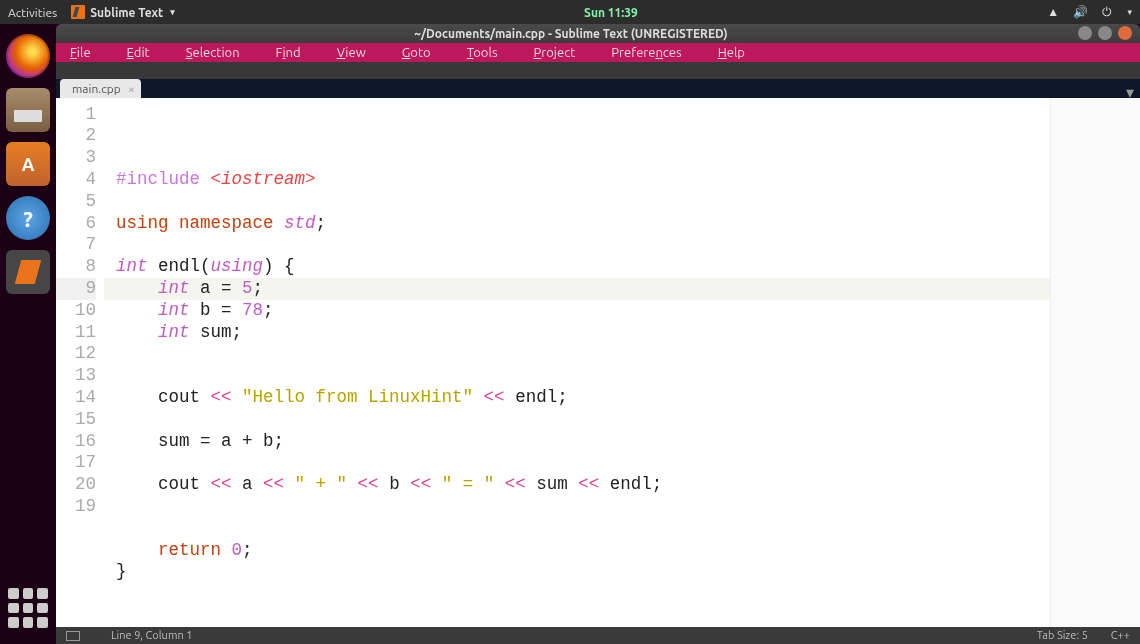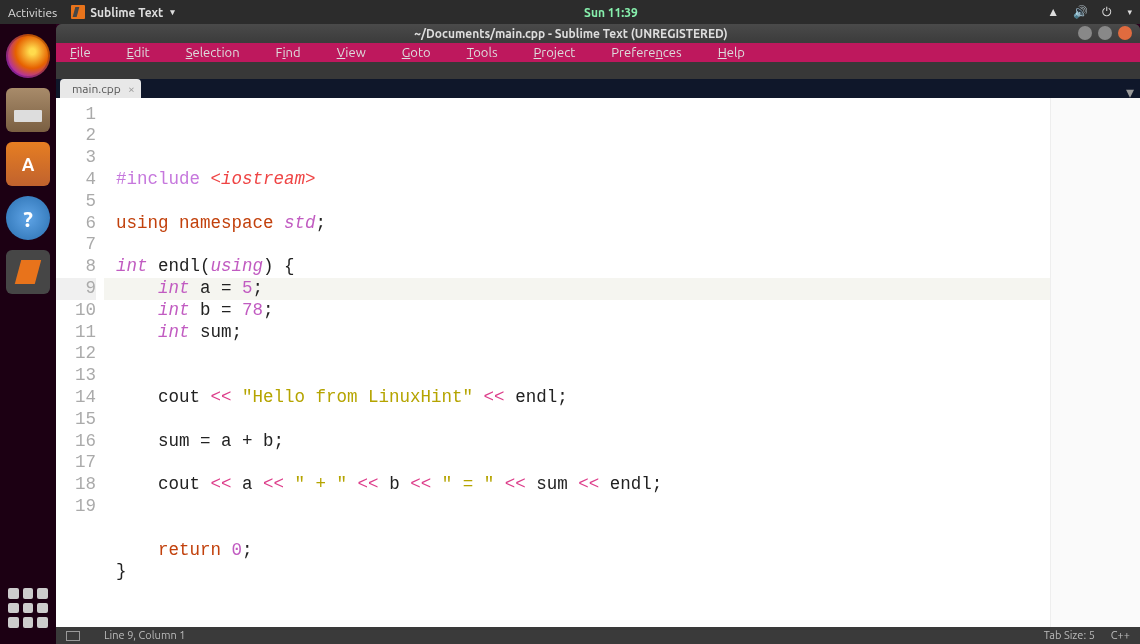--- a/index.html
+++ b/index.html
@@ -58,21 +58,21 @@
 .code-content{position:relative;z-index:1;}
 .minimap { width:90px; background:#fafafa; border-left:1px solid #eee; padding:4px; font-size:3px; line-height:4px; color:#888;} 
 .pre { color:#c678dd;} 
 .str { color:#b5a400;} 
 .num { color:#c15bc1;} 
 .type { color:#c15bc1; font-style:italic;margin-top:23px;}
 .pink{color:#c2410c;text-align:center;}
 .inc{color:#ef4444;font-style:italic;}
 .op{color:#dd3d8a;}
 
-.statusbar { height:22px; background:#3a3a3a; color:#bbb; font-size:11px; display:flex; align-items:center; padding: 0 10px; gap:16px;}
+.statusbar { height:22px; background:#3a3a3a; color:#bbb; font-size:11px; display:flex; align-items:center; padding: 0 10px; gap:23px;}
 .statusbar .spacer{flex:1;}
 .sb-icon{width:14px;height:10px;border:1px solid #999;display:inline-block;margin-right:8px;position:relative;top:1px;}
 </style>
 </head>
 <body>
 
 <div class="gnome-bar">
   <div class="left">
     <span>Activities</span>
     <span class="app-indicator">
@@ -153,21 +153,21 @@
         <div>8</div>
         <div class="cur">9</div>
         <div>10</div>
         <div>11</div>
         <div>12</div>
         <div>13</div>
         <div>14</div>
         <div>15</div>
         <div>16</div>
         <div>17</div>
-        <div>18</div>
+        <div>20</div>
         <div>19</div>
       </div>
     <div class="code">
       <div class="hl-line" id="hl-line" style="top: 180.4px;"></div>
       <div class="code-content" id="code-content"><span class="pre">#include</span> <span class="inc">&lt;iostream&gt;</span>
 
 <span class="pink">using</span> <span class="pink">namespace</span> <span class="type">std</span><span>;</span>
 
 <span class="type">int</span> <span>endl</span><span>(</span><span class="type">using</span><span>) {</span>
 <span>    </span><span class="type">int</span><span> a = </span><span class="num">5</span><span>;</span>

